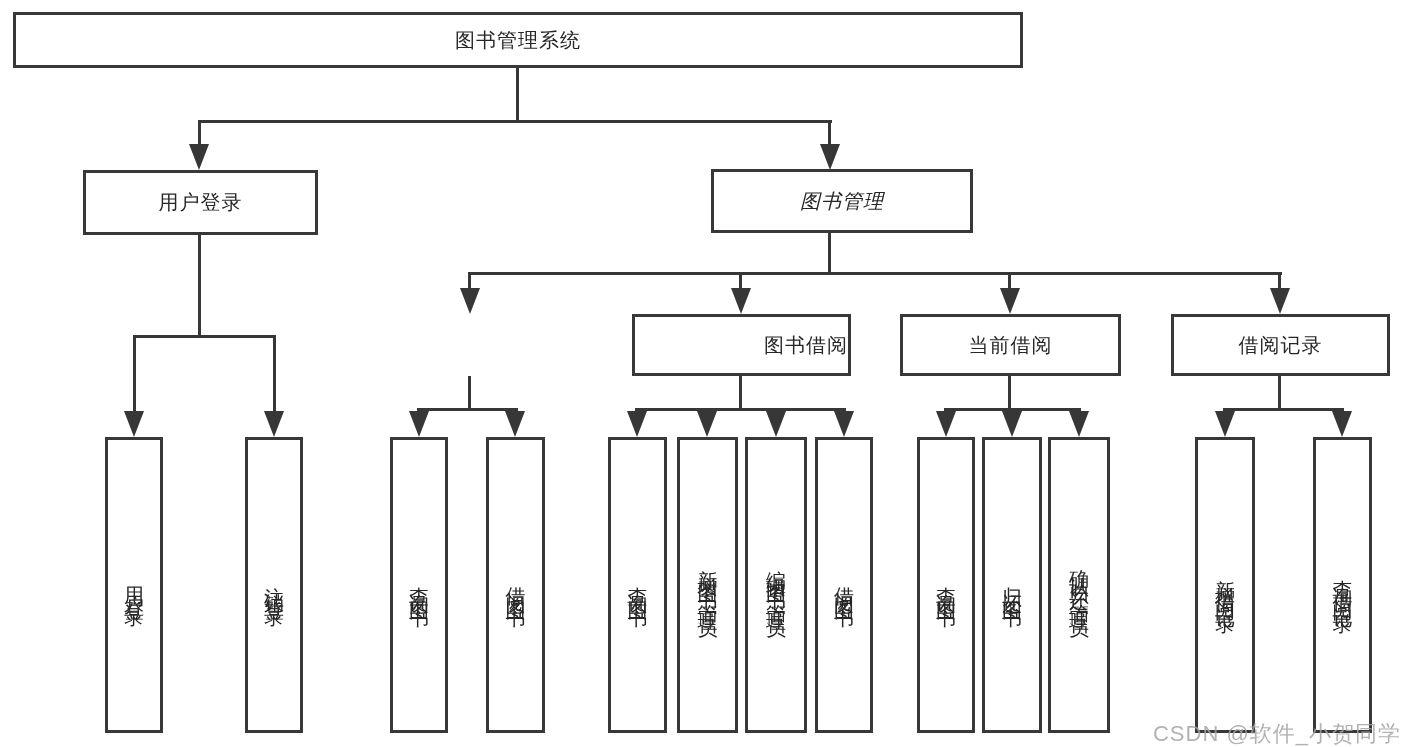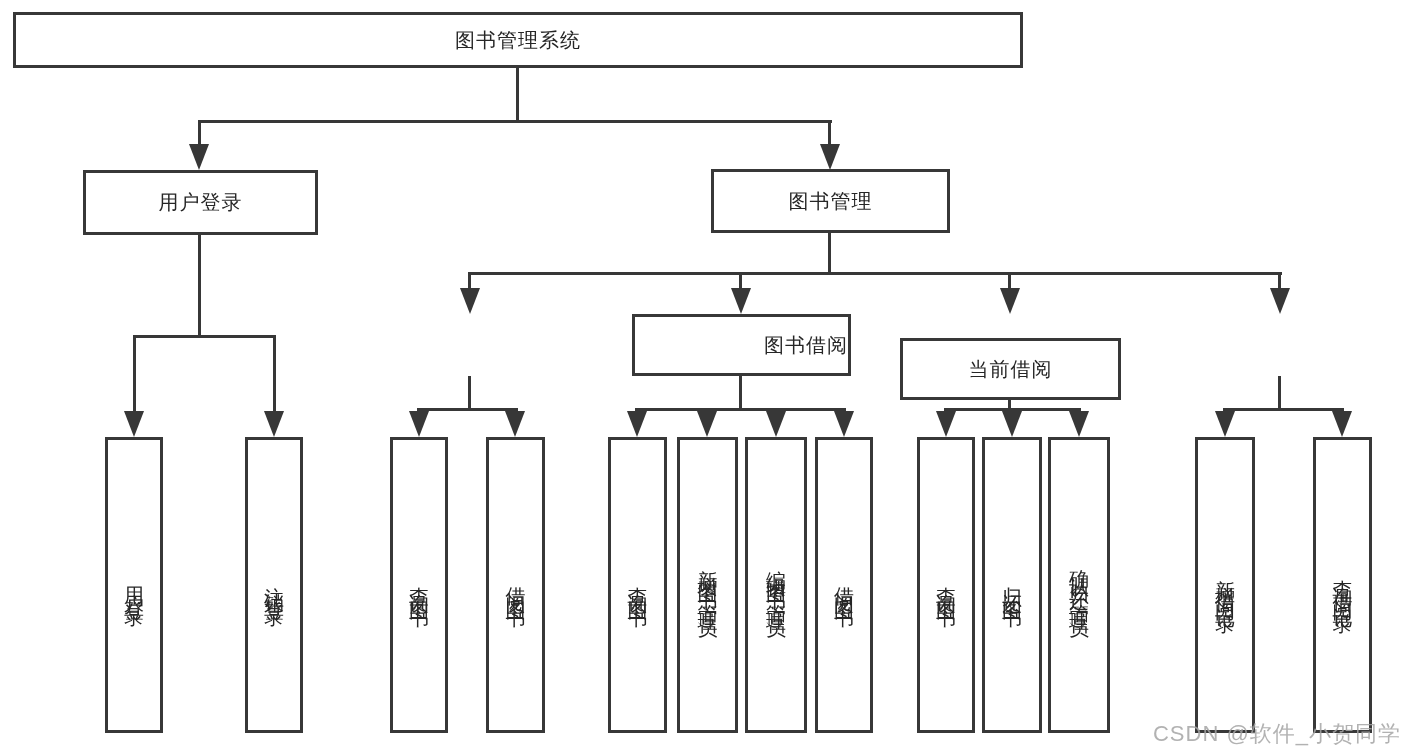--- a/index.html
+++ b/index.html
@@ -78,21 +78,21 @@
   <div class="vline" style="left:516px; top:68px; width:3px; height:52px;"></div>
   <div class="hline" style="left:198px; top:120px; width:634px; height:3px;"></div>
   <div class="vline" style="left:198px; top:120px; width:3px; height:28px;"></div>
   <div class="vline" style="left:828px; top:120px; width:3px; height:28px;"></div>
   <div class="arrow" style="left:189px; top:144px;"></div>
   <div class="arrow" style="left:820px; top:144px;"></div>
 
   <div class="box" style="left:83px; top:170px; width:235px; height:65px;">
     <span>用户登录</span>
   </div>
-  <div class="box" style="left:711px; top:169px; width:239px; height:64px;">
+  <div class="box" style="left:711px; top:169px; width:262px; height:64px;font-style:italic;">
     <span>图书管理</span>
   </div>
 
   <div class="vline" style="left:198px; top:235px; width:3px; height:100px;"></div>
   <div class="hline" style="left:133px; top:335px; width:143px; height:3px;"></div>
   <div class="vline" style="left:133px; top:335px; width:3px; height:80px;"></div>
   <div class="vline" style="left:273px; top:335px; width:3px; height:80px;"></div>
   <div class="arrow" style="left:124px; top:411px;"></div>
   <div class="arrow" style="left:264px; top:411px;"></div>
 
@@ -103,22 +103,25 @@
   <div class="vline" style="left:1008px; top:272px; width:3px; height:20px;"></div>
   <div class="vline" style="left:1278px; top:272px; width:3px; height:20px;"></div>
   <div class="arrow" style="left:460px; top:288px;"></div>
   <div class="arrow" style="left:731px; top:288px;"></div>
   <div class="arrow" style="left:1000px; top:288px;"></div>
   <div class="arrow" style="left:1270px; top:288px;"></div>
 
   <div class="box" style="left:632px; top:314px; width:219px; height:62px;justify-content:flex-end;">
     <span>图书借阅</span>
   </div>
-  <div class="box" style="left:900px; top:314px; width:221px; height:62px;margin-top:24px;">
+  <div class="box" style="left:900px; top:314px; width:221px; height:62px;">
     <span>当前借阅</span>
+  </div>
+  <div class="box" style="left:1171px; top:314px; width:219px; height:62px;">
+    <span>借阅记录</span>
   </div>
 
   <div class="vline" style="left:468px; top:376px; width:3px; height:34px;"></div>
   <div class="hline" style="left:417px; top:408px; width:101px; height:3px;"></div>
   <div class="arrow" style="left:409px; top:411px;"></div>
   <div class="arrow" style="left:505px; top:411px;"></div>
 
   <div class="vline" style="left:739px; top:376px; width:3px; height:34px;"></div>
   <div class="hline" style="left:635px; top:408px; width:211px; height:3px;"></div>
   <div class="arrow" style="left:627px; top:411px;"></div>

